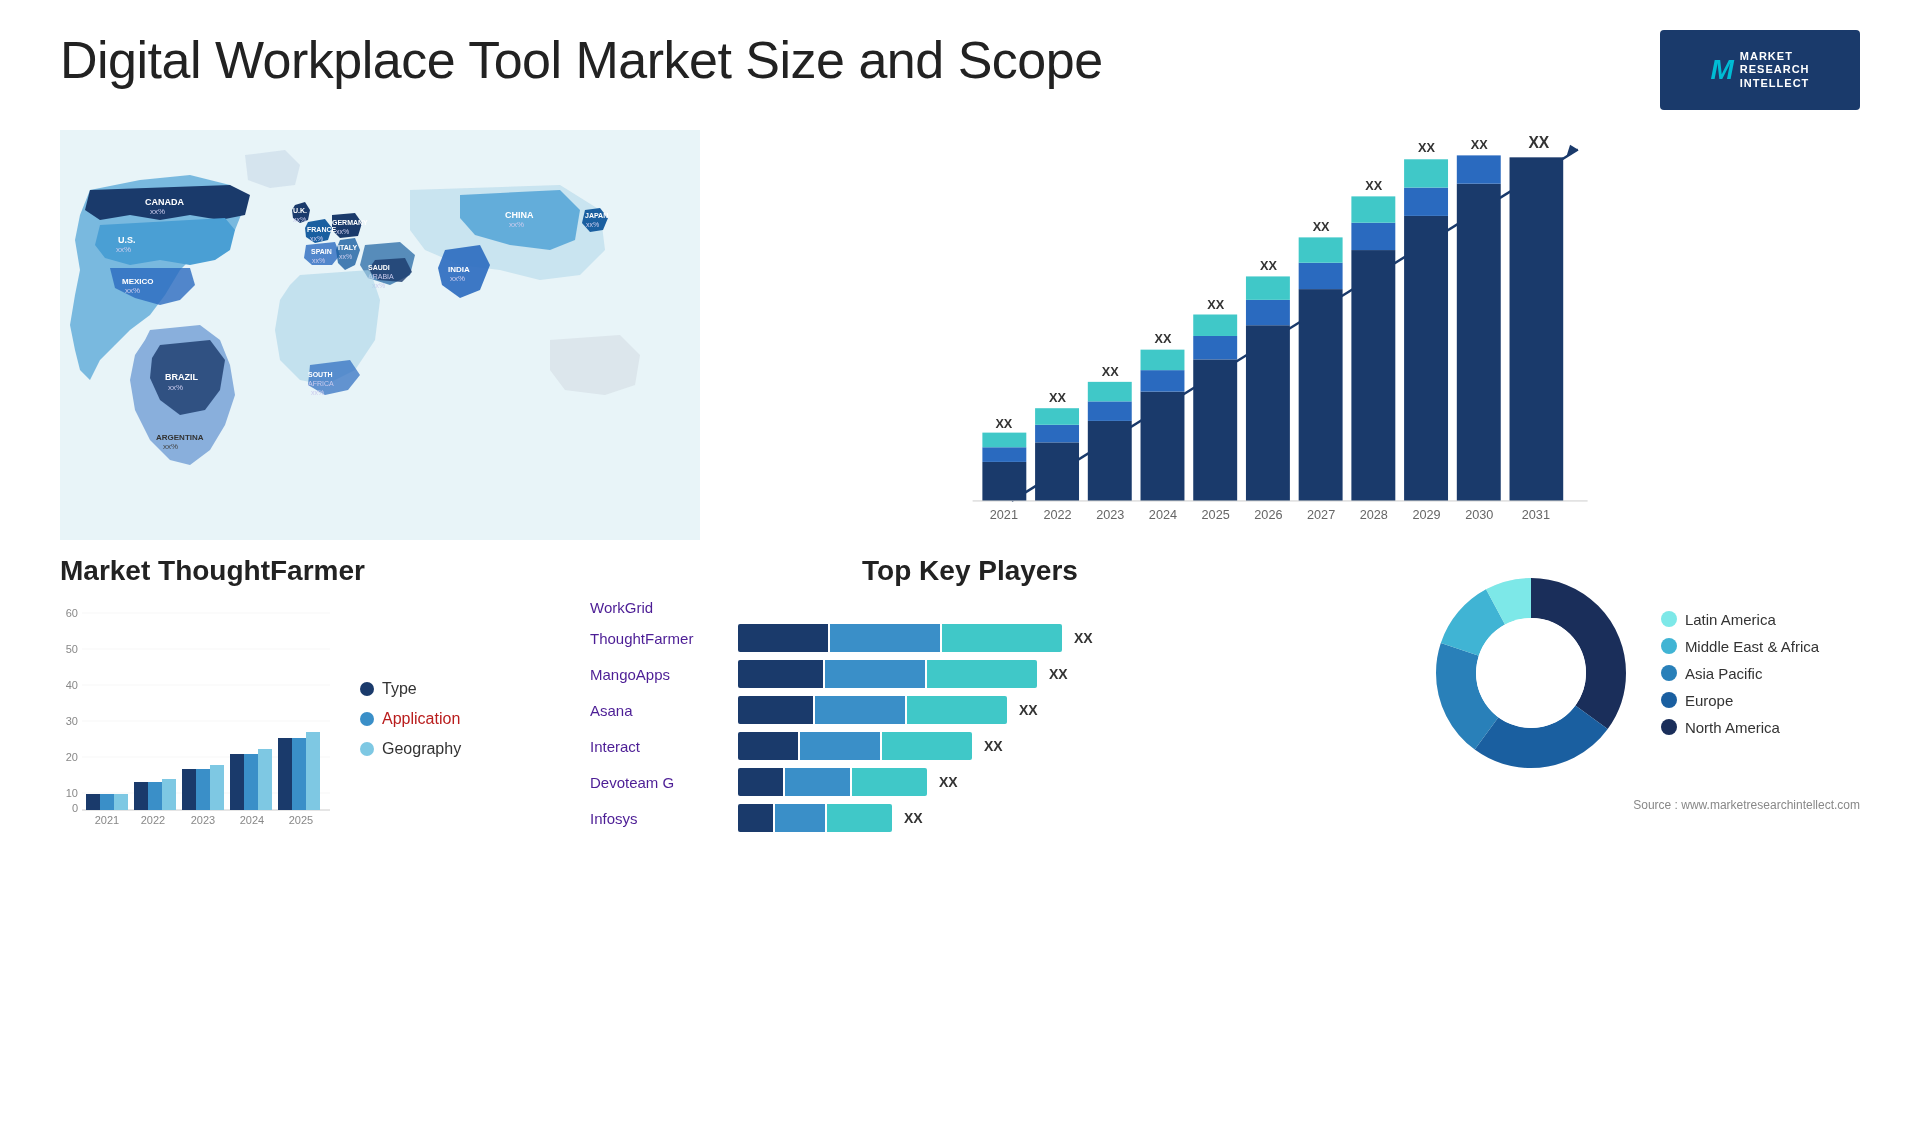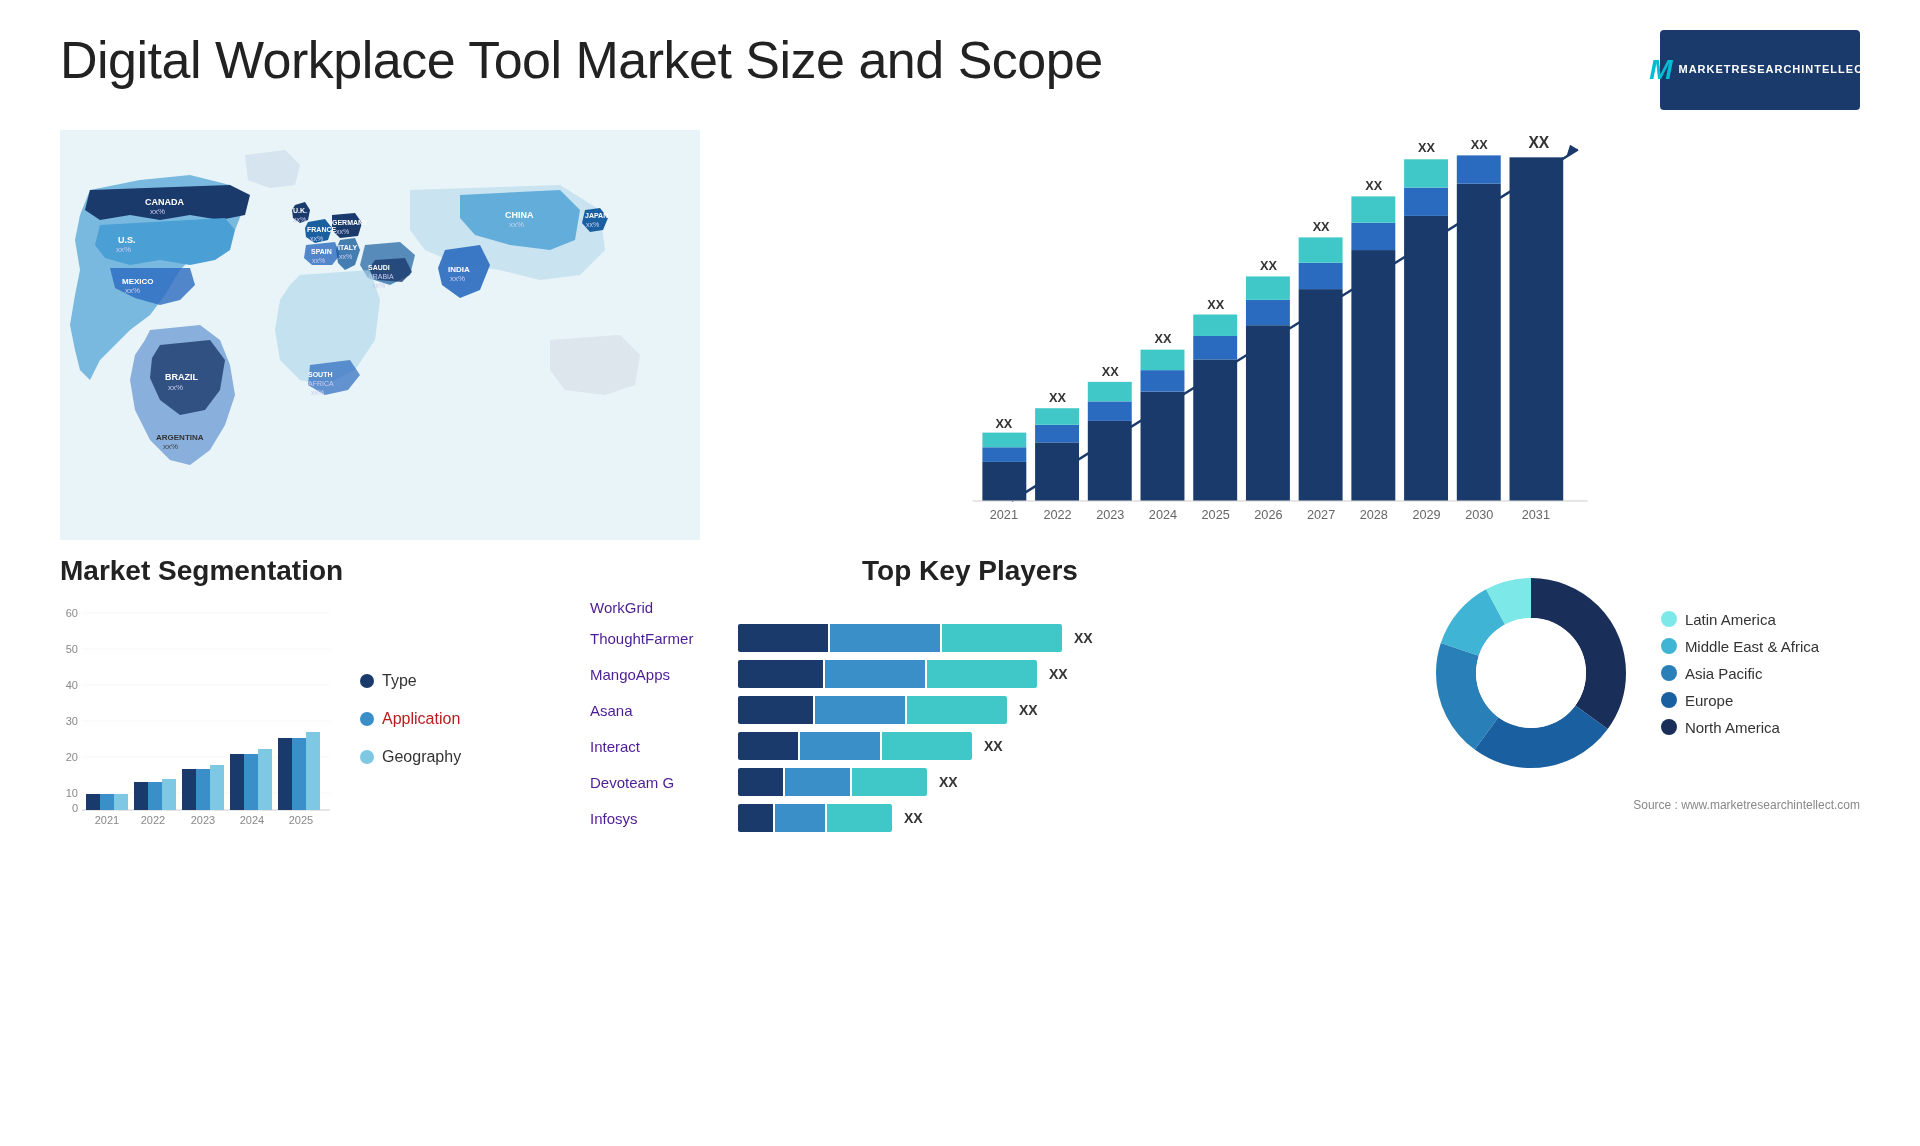--- a/index.html
+++ b/index.html
@@ -53,21 +53,21 @@
 
     .logo-m {
       color: #00bcd4;
       font-size: 28px;
       font-weight: 900;
       font-style: italic;
     }
 
     .logo-text-right {
       display: flex;
-      flex-direction: row;
+      flex-direction: column;
     }
 
     .logo-text-right span {
       color: #fff;
       font-size: 11px;
       font-weight: 700;
       letter-spacing: 1px;
       line-height: 1.2;
     }
 
@@ -307,21 +307,21 @@
         <text x="431" y="398" text-anchor="middle" font-size="13" fill="#666">2028</text>
         <text x="485" y="398" text-anchor="middle" font-size="13" fill="#666">2029</text>
         <text x="539" y="398" text-anchor="middle" font-size="13" fill="#666">2030</text>
         <text x="597" y="398" text-anchor="middle" font-size="13" fill="#666">2031</text>
       </svg>
     </div>
 
     <div style="grid-column: 1 / -1; display: grid; grid-template-columns: 500px 1fr 480px; gap: 20px; margin-top: 5px;">
 
       <div>
-        <h2 class="section-title">Market Segmentation</h2>
+        <h2 class="section-title">Market ThoughtFarmer</h2>
         <div style="display:flex; gap:20px;">
           <svg viewBox="0 0 280 230" width="280" height="230">
 
             <text x="18" y="18" text-anchor="end" font-size="11" fill="#888">60</text>
             <text x="18" y="54" text-anchor="end" font-size="11" fill="#888">50</text>
             <text x="18" y="90" text-anchor="end" font-size="11" fill="#888">40</text>
             <text x="18" y="126" text-anchor="end" font-size="11" fill="#888">30</text>
             <text x="18" y="162" text-anchor="end" font-size="11" fill="#888">20</text>
             <text x="18" y="198" text-anchor="end" font-size="11" fill="#888">10</text>
             <text x="18" y="213" text-anchor="end" font-size="11" fill="#888">0</text>
@@ -356,21 +356,21 @@
 
             <rect x="218" y="208" width="0" height="0" fill="none"></rect>
 
             <text x="47" y="225" text-anchor="middle" font-size="11" fill="#888">2021</text>
             <text x="93" y="225" text-anchor="middle" font-size="11" fill="#888">2022</text>
             <text x="143" y="225" text-anchor="middle" font-size="11" fill="#888">2023</text>
             <text x="192" y="225" text-anchor="middle" font-size="11" fill="#888">2024</text>
             <text x="241" y="225" text-anchor="middle" font-size="11" fill="#888">2025</text>
           </svg>
 
-          <div style="display:flex; flex-direction:column; justify-content:center; gap:20px; margin-top:10px;">
+          <div style="display:flex; flex-direction:column; justify-content:center; gap:12px; margin-top:10px;">
             <div style="display:flex;align-items:center;gap:8px;">
               <div style="width:14px;height:14px;border-radius:50%;background:#1a3a6b;"></div>
               <span style="font-size:16px;color:#333;">Type</span>
             </div>
             <div style="display:flex;align-items:center;gap:8px;">
               <div style="width:14px;height:14px;border-radius:50%;background:#3a8fc8;"></div>
               <span style="font-size:16px;color:#b91c1c;">Application</span>
             </div>
             <div style="display:flex;align-items:center;gap:8px;">
               <div style="width:14px;height:14px;border-radius:50%;background:#7ec8e3;"></div>

